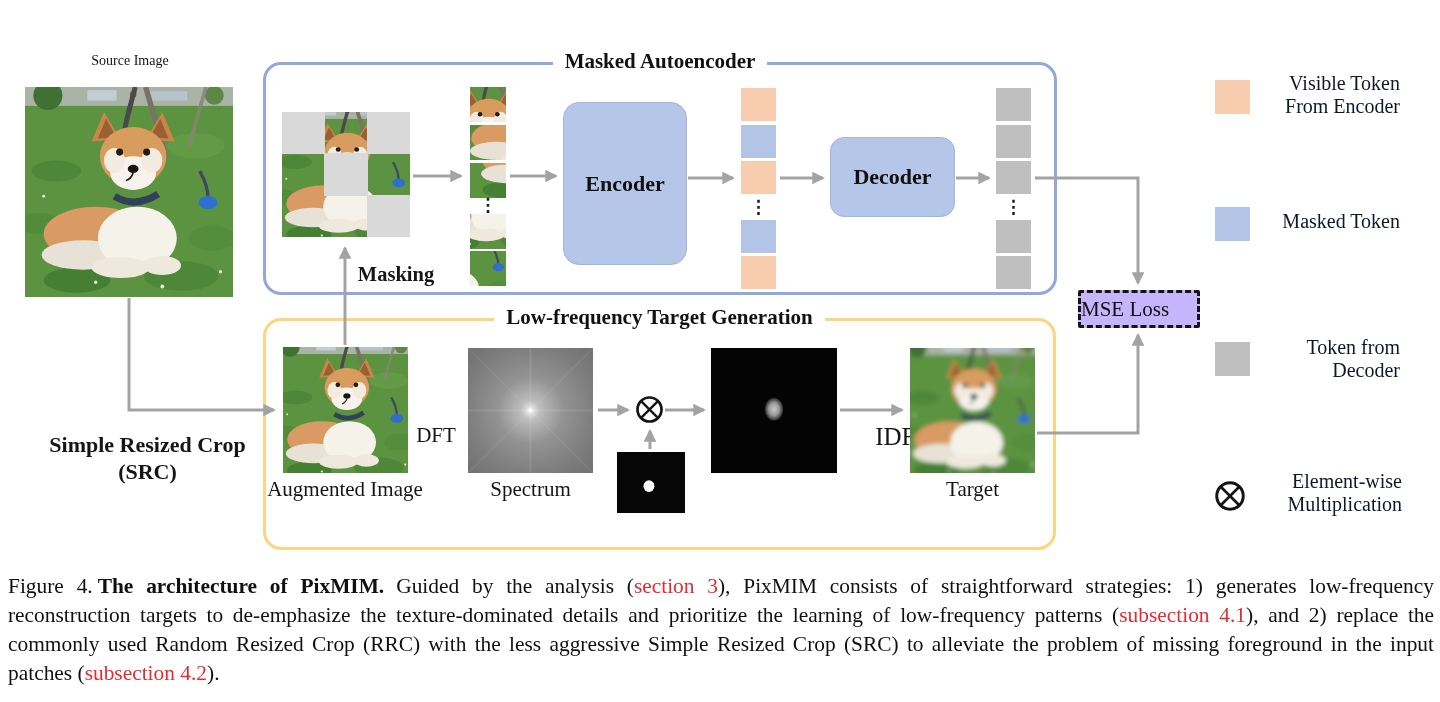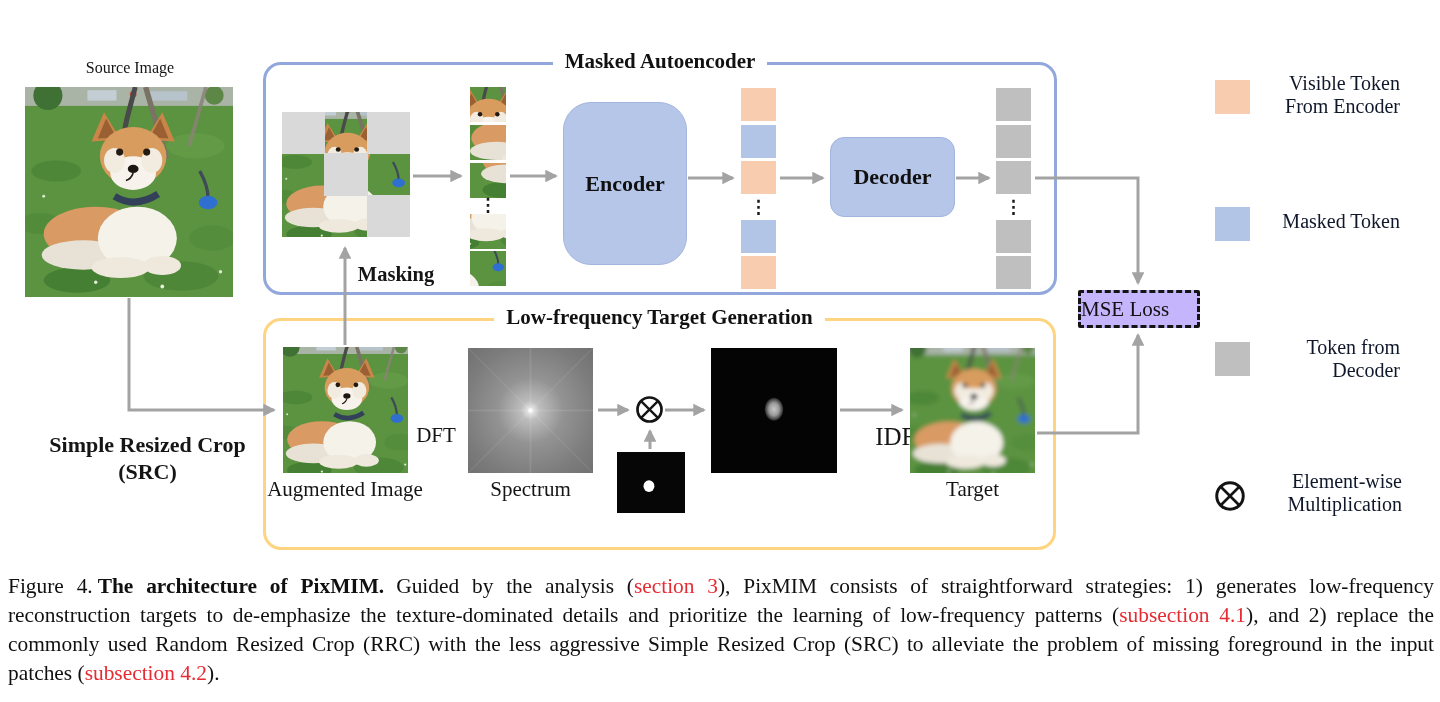--- a/index.html
+++ b/index.html
@@ -109,21 +109,21 @@
           <stop offset="50%" stop-color="#9a9a9a"></stop>
         <stop offset="85%" stop-color="#3a3a3a"></stop>
           <stop offset="100%" stop-color="#000000" stop-opacity="0"></stop>
       </radialGradient>
       <marker id="ah" viewBox="0 0 10 10" refX="8.5" refY="5" markerWidth="4.2" markerHeight="4.2" orient="auto">
         <path d="M0 0 L10 5 L0 10 z" fill="#a3a3a3"></path>
       </marker>
     </defs>
   </svg>
 
-  <div class="lbl" style="left:25px;top:59px;width:210px;font-size:16px;">Source Image</div>
+  <div class="lbl" style="left:25px;top:53px;width:210px;font-size:14px;">Source Image</div>
   <svg class="img" style="left:25px;top:87px;width:208px;height:210px;" viewBox="0 0 100 100" preserveAspectRatio="none">
       <use href="#dogscene"></use>
     </svg>
 
   <div class="lbl" style="left:35px;top:431px;width:225px;font-size:22px;font-weight:bold;line-height:27px;">
     <div>Simple Resized Crop</div>
     <div>(SRC)</div>
   </div>
 
   <div class="panel mae">
@@ -153,21 +153,21 @@
       <use href="#dogscene"></use>
     </svg>
   <div class="dots" style="left:470px;top:196px;width:36px;">⋮</div>
   <svg class="img" style="left:470px;top:214px;width:36px;height:35px;" viewBox="34 70 27 27" preserveAspectRatio="none">
       <use href="#dogscene"></use>
     </svg>
   <svg class="img" style="left:470px;top:251px;width:36px;height:35px;" viewBox="66 42 28 28" preserveAspectRatio="none">
       <use href="#dogscene"></use>
     </svg>
 
-  <div class="block" style="left:563px;top:102px;width:122px;height:161px;border-radius:28px;">Encoder</div>
+  <div class="block" style="left:563px;top:102px;width:122px;height:161px;border-radius:16px;">Encoder</div>
   <div class="block" style="left:830px;top:137px;width:123px;height:78px;border-radius:14px;">Decoder</div>
 
   <div class="tokcol" style="left:741px;top:88px;width:35px;">
       <div class="tok visible"></div>
       <div class="tok masked"></div>
       <div class="tok visible"></div>
       <div class="tok ellipsis">⋮</div>
       <div class="tok masked"></div>
       <div class="tok visible"></div>
     </div>

